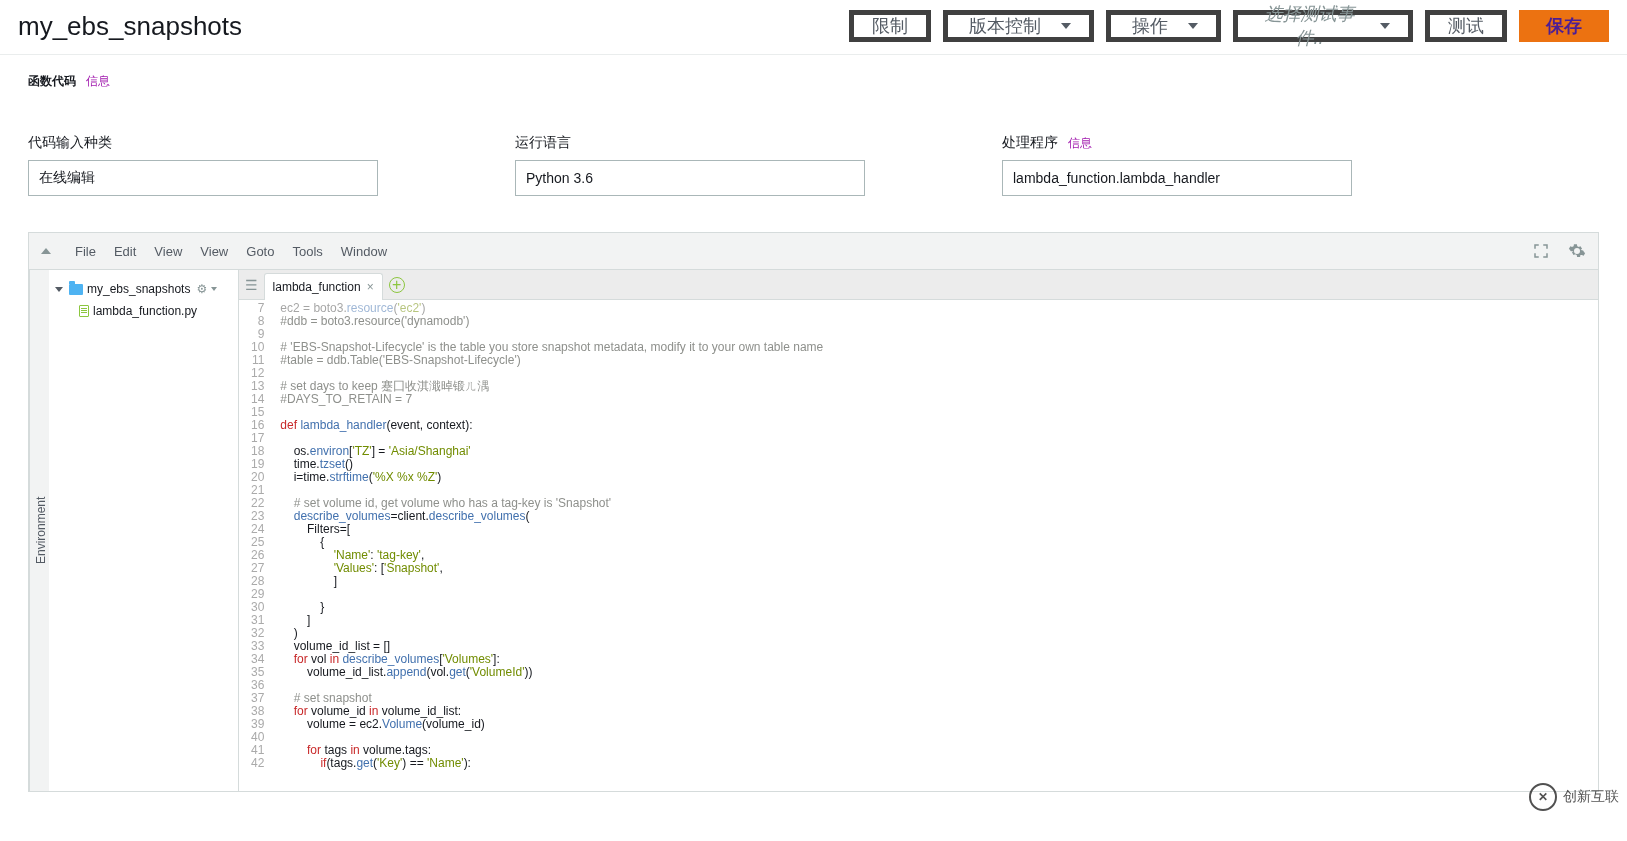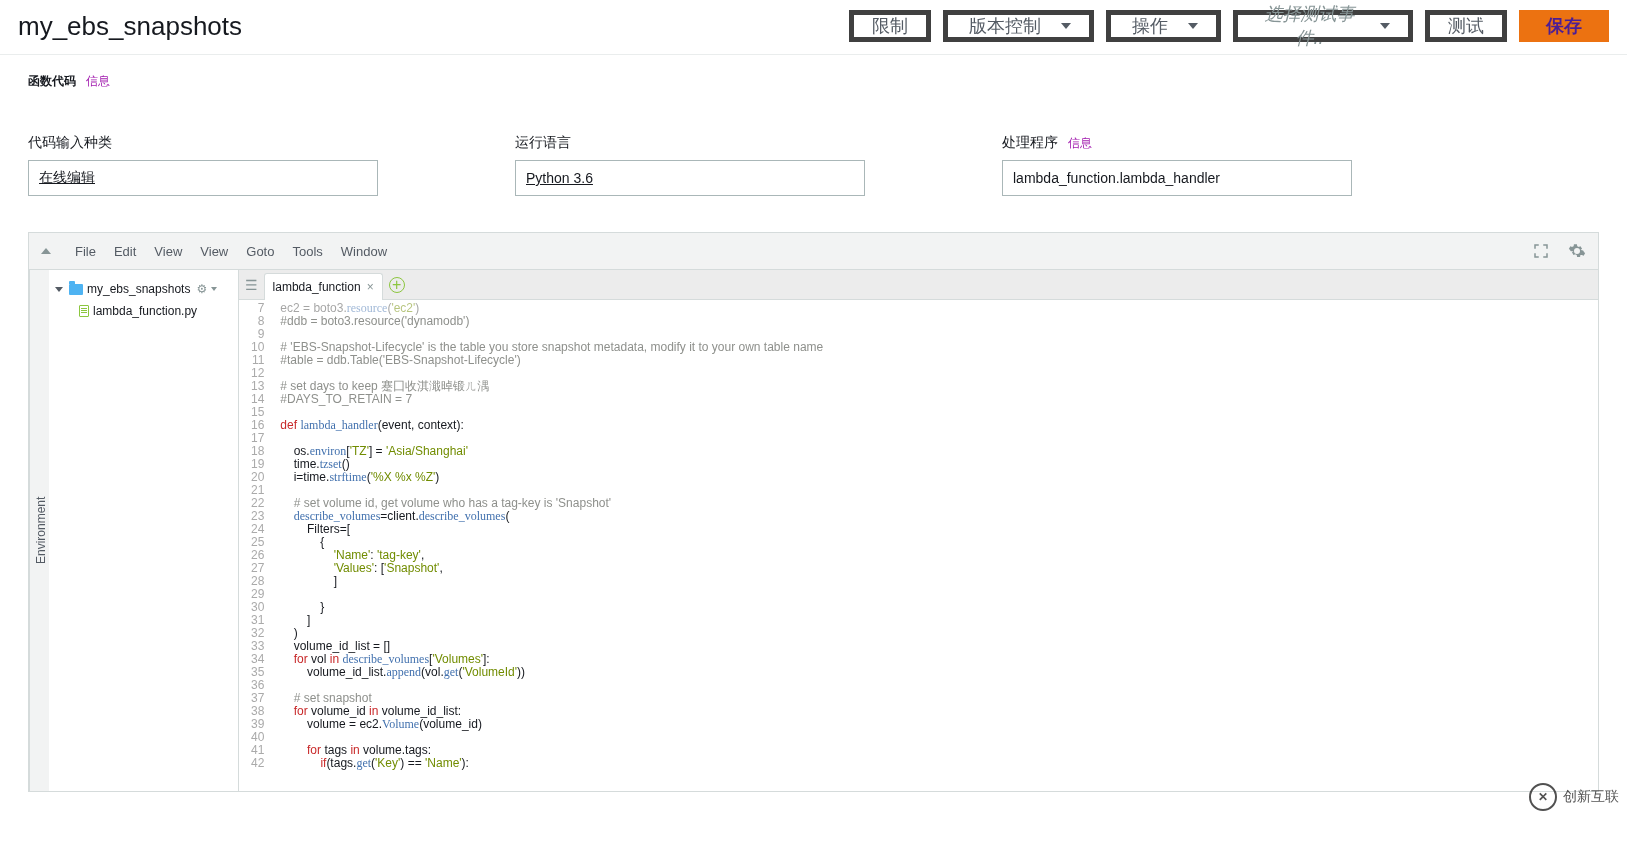--- a/index.html
+++ b/index.html
@@ -19,21 +19,21 @@
 .section { padding:18px 28px; }
 .section-title { display:flex; align-items:baseline; gap:10px; margin-bottom:36px; }
 .section-title h2 { font-size:12px; font-weight:700; }
 .info-link { font-size:12px; color:#a21caf; cursor:pointer; }
 .form-row { display:flex; gap:17px;margin-top:44px; }
 .form-col { padding-right:120px; }
 .form-col.last { padding-right:0; }
 .form-col label { display:block; font-size:14px; color:#16191f; margin-bottom:8px; }
 .form-col .info-link { margin-left:6px; }
 .dropdown, .textfield { display:flex; align-items:center; border:1px solid #aab7b8; height:36px; padding:0 10px; font-size:14px; background:#fff; }
-.dropdown { justify-content:space-between; width:350px; cursor:pointer;text-decoration:underline; }
+.dropdown { justify-content:space-between; width:350px; cursor:pointer; }
 .dropdown .caret { border-top-color:#545b64; }
 .textfield { width:350px; }
 
 
 .editor-wrap { margin:18px 28px 0 28px; border:1px solid #d5dbdb; background:#f2f3f3; height:560px; display:flex; flex-direction:column; }
 .editor-menus { display:flex; align-items:center; height:36px; padding:0 12px; color:#545b64; font-size:13px; gap:18px; }
 .editor-menus .caret-up { width:0;height:0;border-left:5px solid transparent;border-right:5px solid transparent;border-bottom:6px solid #879596; margin-right:6px; }
 .editor-menus .spacer { flex:1; }
 .editor-icon { width:18px; height:18px; fill:#879596; cursor:pointer; }
 
@@ -58,21 +58,21 @@
 .tab .x { color:#879596; cursor:pointer; font-size:12px;}
 .plus { color:#8cc63f; font-size:16px; cursor:pointer; border:1px solid #8cc63f; border-radius:50%; width:16px; height:16px; display:flex;align-items:center;justify-content:center;line-height:1;}
 
 .code-scroll { flex:1; overflow:auto; display:flex; font-family:Consolas,Monaco,monospace; font-size:12px; line-height:13px; background:#fff;}
 .gutter { text-align:right; padding:2px 8px 2px 12px; color:#aaa; background:#fff; user-select:none;}
 .gutter div { height:13px; }
 .code { padding:2px 8px; white-space:pre; }
 .code div { height:13px; }
 .c-cmt { color:#8e908c; }
 .c-kw { color:#c82829; }
-.c-def { color:#4271ae;font-family:Liberation Serif, serif; }
+.c-def { color:#4271ae; }
 .c-str { color:#718c00; }
 .c-pl { color:#4d4d4c; }
 
 .statusbar { display:flex; align-items:center; justify-content:flex-end; height:22px; background:#ececec; border-top:1px solid #d5dbdb; gap:16px; padding:0 16px; font-size:12px; color:#545b64;}
 
 .watermark { position:absolute; right:8px; bottom:30px; display:flex; align-items:center; gap:6px; opacity:.85; font-size:14px; color:#333; pointer-events:none;}
 .watermark .logo { width:28px;height:28px;border:2px solid #333;border-radius:50%;display:flex;align-items:center;justify-content:center;font-size:12px;font-weight:bold;}
 </style>
 </head>
 <body>

